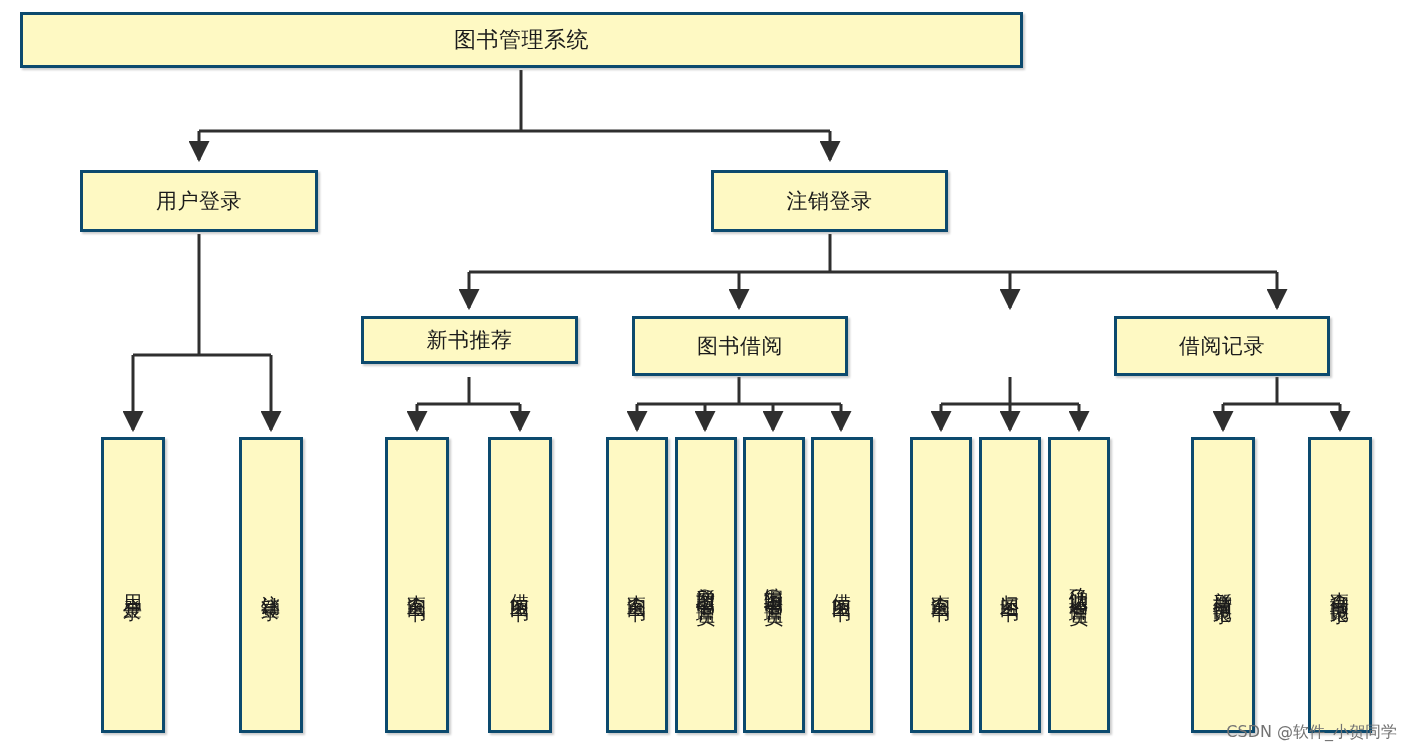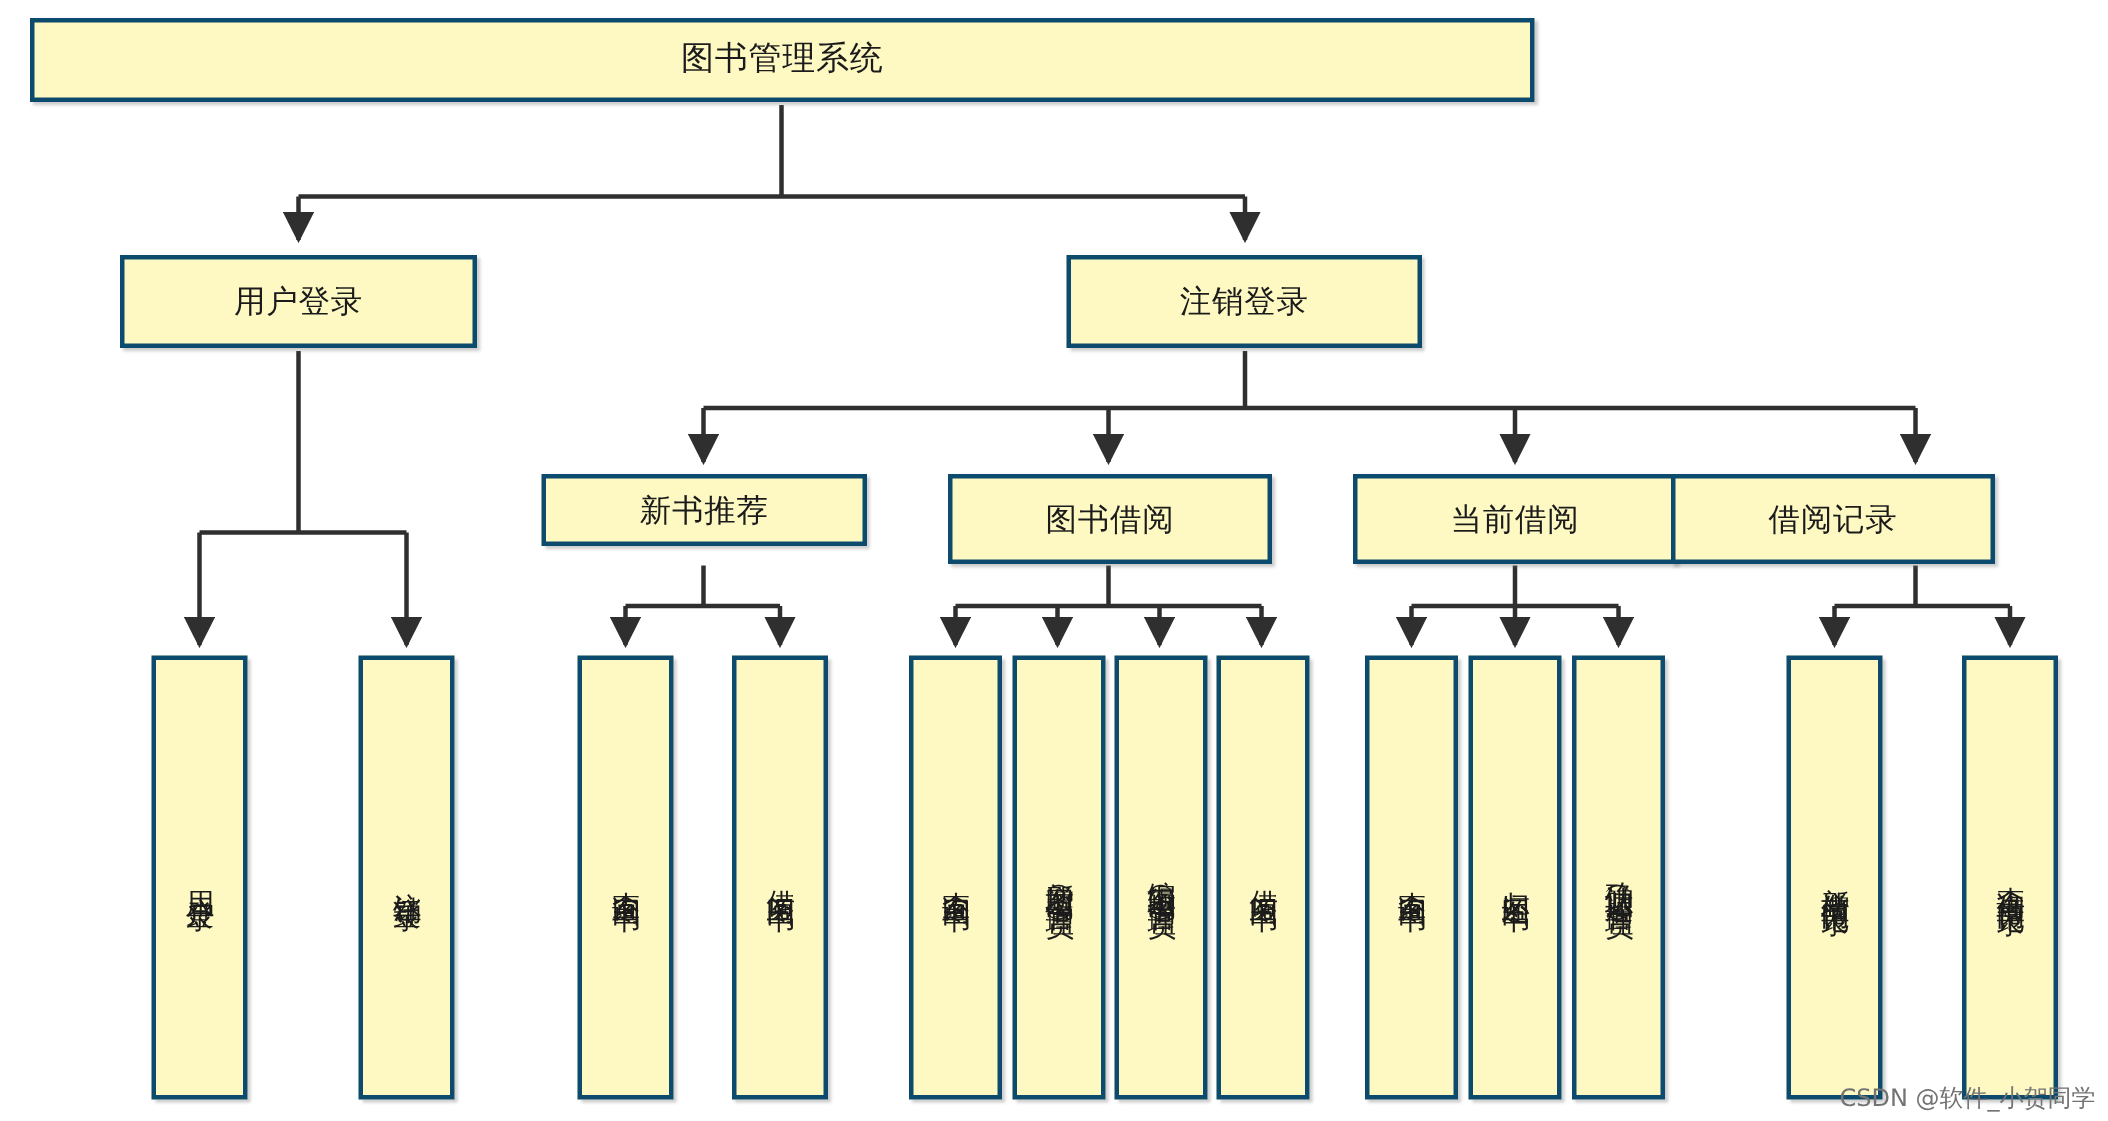--- a/index.html
+++ b/index.html
@@ -144,23 +144,20 @@
   </div>
 
   <div class="node h" style="left:361px; top:316px; width:217px; height:48px;">
     <span class="label">新书推荐</span>
   </div>
 
   <div class="node h" style="left:632px; top:316px; width:216px; height:60px;">
     <span class="label">图书借阅</span>
   </div>
 
-  <div class="node h" style="left:902px; top:316px; width:216px; height:60px;">
-    <span class="label">当前借阅</span>
-  </div>
 
   <div class="node h" style="left:1114px; top:316px; width:216px; height:60px;">
     <span class="label">借阅记录</span>
   </div>
 
   <div class="node leaf" style="left:101px; top:437px; width:64px; height:296px;">
     <span class="label">用户登录</span>
   </div>
 
   <div class="node leaf" style="left:239px; top:437px; width:64px; height:296px;">

